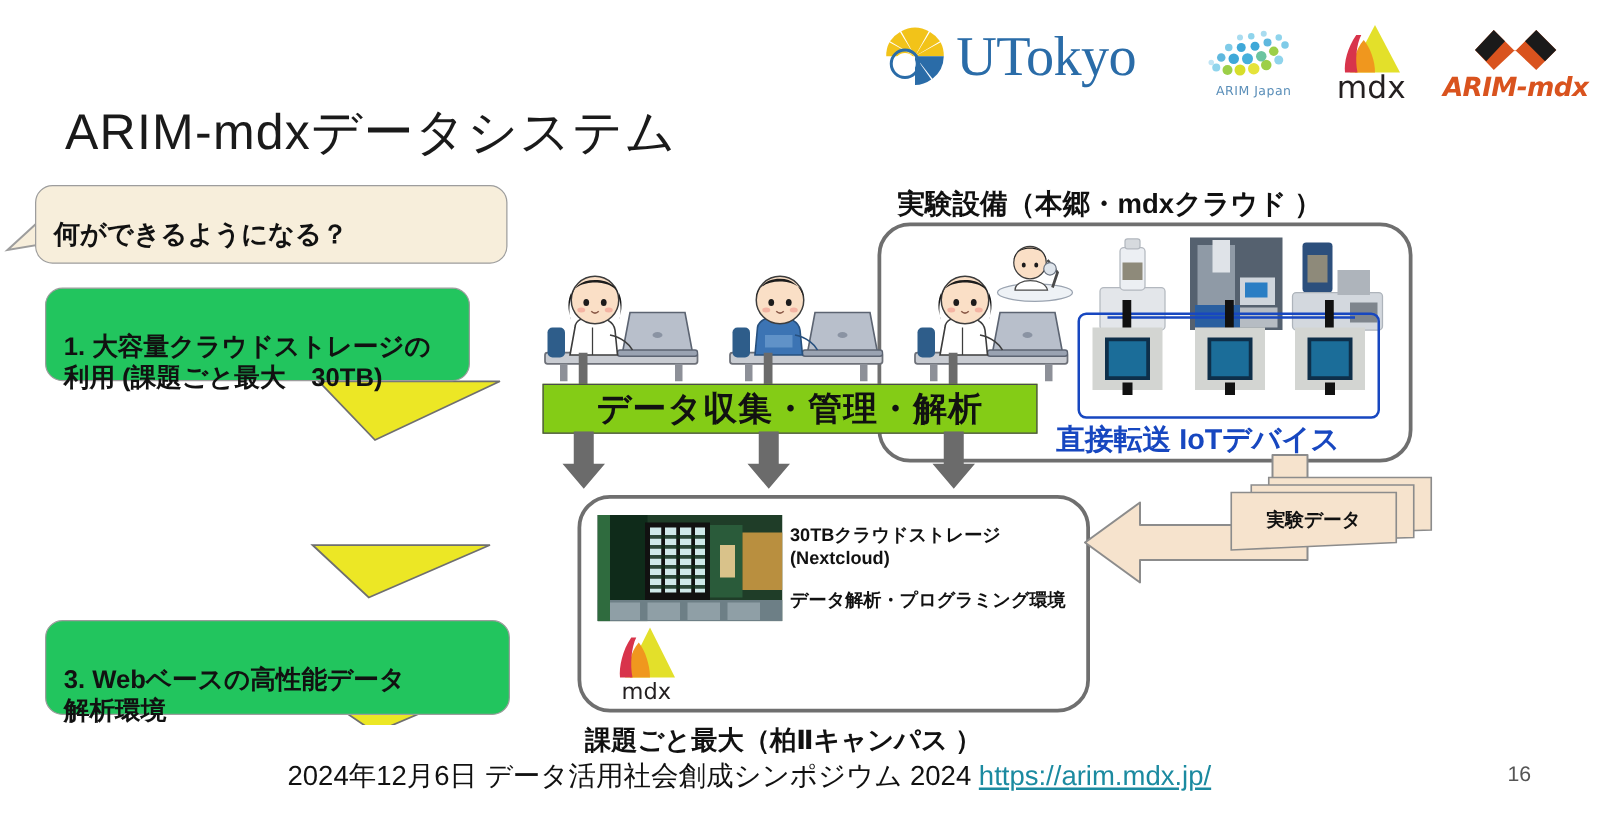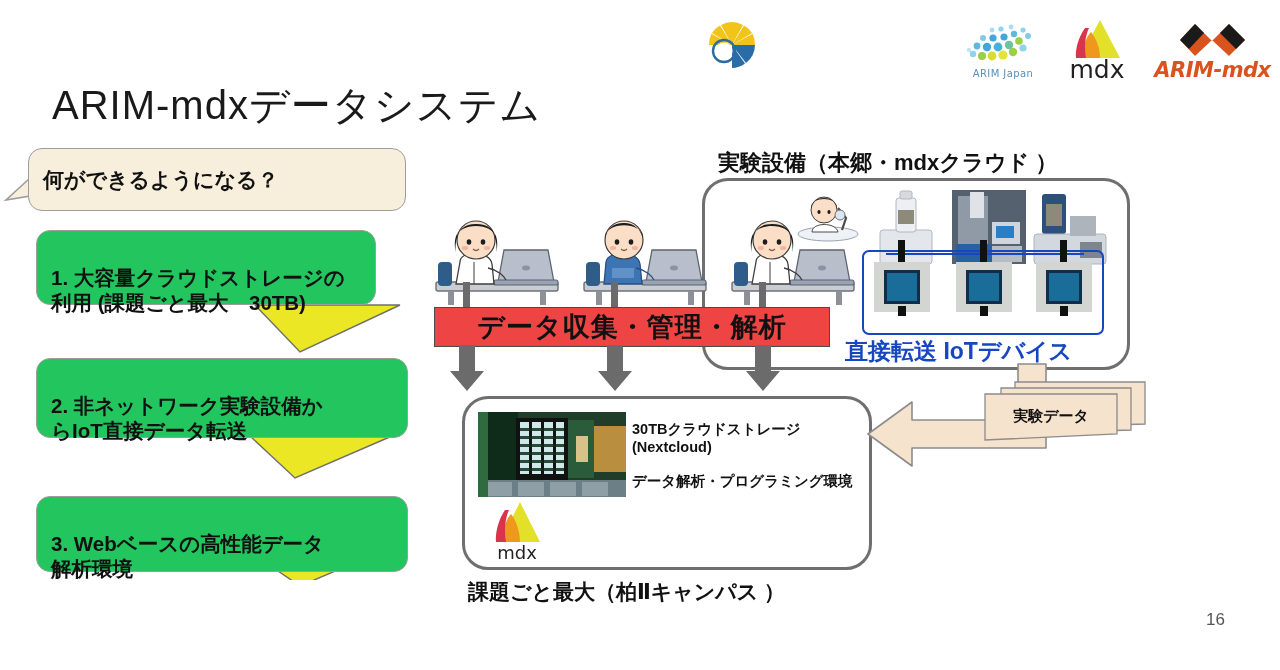--- a/index.html
+++ b/index.html
@@ -36,39 +36,39 @@
     border-radius:14px;
     box-sizing:border-box;
     font-weight:bold;
     color:#111;
     line-height:1.22;
     padding:9px 14px;
     white-space:pre-line;
   }
   .c-beige{background:#f7eedb;}
   .c-yellow{background:#22c55e;}
-  .co1{left:28px;top:148px;width:378px;height:63px;font-size:21px;display:flex;align-items:center;}
+  .co1{left:28px;top:148px;width:378px;height:63px;font-size:21px;display:flex;align-items:flex-end;}
   .co2{left:36px;top:230px;width:340px;height:75px;font-size:20.5px;}
   .co3{left:36px;top:358px;width:372px;height:80px;font-size:20.5px;}
   .co4{left:36px;top:496px;width:372px;height:76px;font-size:20.5px;}
 
   .tail{position:absolute;pointer-events:none;}
 
   
   .lbl{position:absolute;font-weight:bold;color:#111;}
   .lbl-users{left:435px;top:192px;font-size:22px;}
   .lbl-equip{left:718px;top:148px;font-size:22px;}
   .lbl-iot{left:845px;top:336px;font-size:23px;color:#1747c0;font-weight:bold;}
   .lbl-mdxcloud{left:468px;top:578px;font-size:21px;font-weight:bold;}
   .lbl-expdata{font-size:15px;font-weight:bold;}
 
   
   .band{
     position:absolute;left:434px;top:307px;width:396px;height:40px;
-    background:#ef4444;border:1.7px solid #4b4b4b;box-sizing:border-box;
+    background:#84cc16;border:1.7px solid #4b4b4b;box-sizing:border-box;
     display:flex;align-items:center;justify-content:center;
     font-size:27px;font-weight:bold;color:#111;letter-spacing:1px;
   }
 
   
   .rbox{position:absolute;border:3.2px solid #6f6f6f;border-radius:26px;box-sizing:border-box;background:#fff;}
   .equip-box{left:702px;top:178px;width:428px;height:192px;}
   .cloud-box{left:462px;top:396px;width:410px;height:174px;}
   .iot-box{left:862px;top:250px;width:242px;height:85px;border:2.3px solid #1747c0;border-radius:7px;background:transparent;}
 
@@ -102,20 +102,21 @@
             <path d="M27 27 L27 4 A23 23 0 0 0 16 7 Z" fill="#f2c319"></path>
             <path d="M27 27 L15 7.5 A23 23 0 0 0 7 15 Z" fill="#f2c319"></path>
             <path d="M27 27 L6.5 15.7 A23 23 0 0 0 4 27 Z" fill="#f2c319"></path>
             <path d="M27 27 L50 27 A23 23 0 0 1 41 45 Z" fill="#2a6ca8"></path>
             <path d="M27 27 L40 45.5 A23 23 0 0 1 27 50 Z" fill="#2a6ca8"></path>
             <circle cx="19" cy="33" r="11" fill="none" stroke="#2a6ca8" stroke-width="2.4"></circle>
             <circle cx="19" cy="33" r="8.6" fill="#ffffff"></circle>
           </g>
         </svg>
       </span>
+      <span class="ut-word">UTokyo</span>
     </div>
 
     <div class="logo arimjp">
       <svg width="96" height="48" viewBox="0 0 96 48">
         <g>
           <circle cx="18" cy="34" r="3.2" fill="#8fd4ec"></circle>
           <circle cx="27" cy="36" r="4" fill="#9ccf48"></circle>
           <circle cx="37" cy="36" r="4.4" fill="#d7de2a"></circle>
           <circle cx="48" cy="35" r="4.6" fill="#e5e33a"></circle>
           <circle cx="58" cy="32" r="4.2" fill="#9ccf48"></circle>
@@ -174,24 +175,20 @@
     <path d="M250 412 L380 412 L300 446 Z" fill="#ece725" stroke="#6f6f6f" stroke-width="1.4"></path>
   </svg>
 
   <div class="callout c-beige co1">
     <span>何ができるようになる？</span>
   </div>
   <div class="callout c-yellow co2">
     <span>1. 大容量クラウドストレージの
 利用 (課題ごと最大　30TB)</span>
   </div>
-  <div class="callout c-yellow co3">
-    <span>2. 非ネットワーク実験設備か
-らIoT直接データ転送</span>
-  </div>
   <div class="callout c-yellow co4">
     <span>3. Webベースの高性能データ
 解析環境</span>
   </div>
 
   <div class="lbl lbl-equip">実験設備（本郷・mdxクラウド ）</div>
 
   <div class="rbox equip-box"></div>
 
   <svg class="abs" style="left:430px;top:210px;width:700px;height:165px;">
@@ -413,15 +410,19 @@
 
   <svg class="abs" style="left:975px;top:378px;width:175px;height:66px;">
     <path d="M40 4 L170 4 L170 46 L40 50 Z" fill="#f6e3cd" stroke="#8c8c8c" stroke-width="1.3"></path>
     <path d="M26 10 L156 10 L156 52 L26 56 Z" fill="#f6e3cd" stroke="#8c8c8c" stroke-width="1.3"></path>
     <path d="M10 16 L142 16 L142 56 L10 62 Z" fill="#f6e3cd" stroke="#8c8c8c" stroke-width="1.3"></path>
     <text class="lbl-expdata" x="76" y="43" text-anchor="middle" font-family="Liberation Sans, DejaVu Sans, sans-serif" font-size="15" font-weight="bold" fill="#111">実験データ</text>
   </svg>
 
   <div class="lbl lbl-mdxcloud">課題ごと最大（柏Ⅱキャンパス ）</div>
 
+  <div class="footer">
+    <span>2024年12月6日 データ活用社会創成シンポジウム 2024</span>
+    <a href="#">https://arim.mdx.jp/</a>
+  </div>
   <div class="pageno">16</div>
 
 </div>
 
 </body></html>

